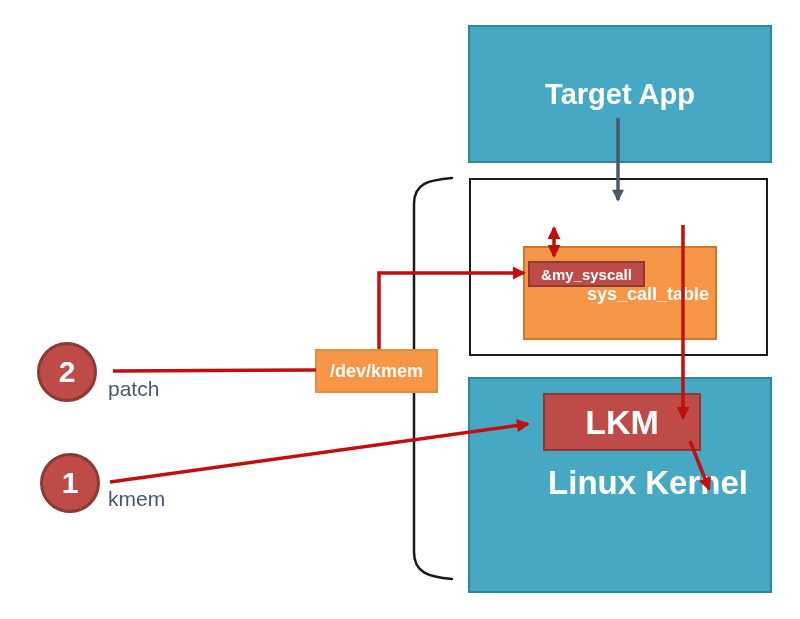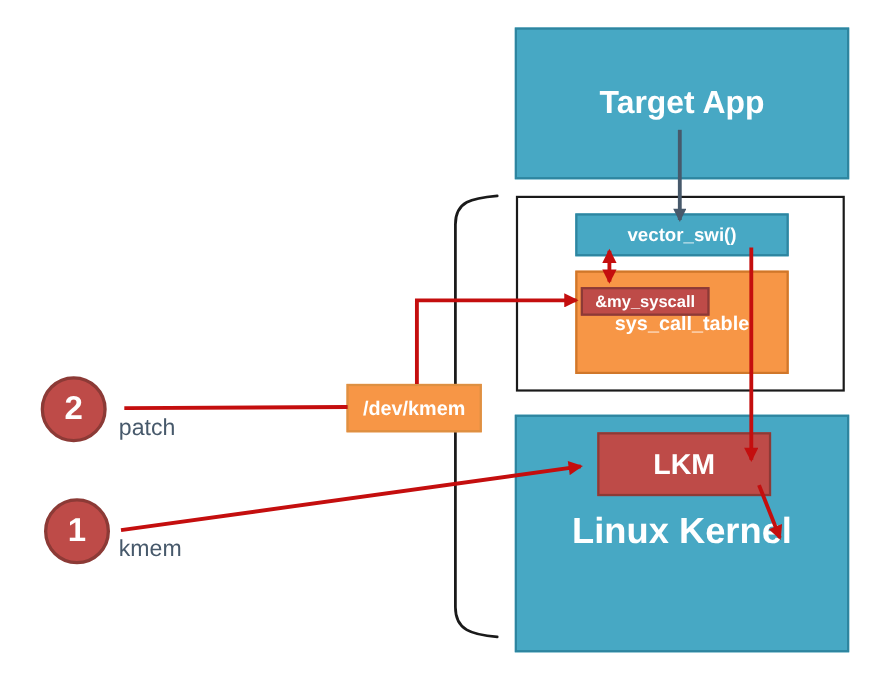--- a/index.html
+++ b/index.html
@@ -15,56 +15,53 @@
   .teal{background:var(--teal-fill,#47A8C4);border:2px solid var(--teal-border,#2E85A0);}
   .orange{background:var(--orange-fill,#F79646);}
   .red{background:var(--red-fill,#BE4B48);border:2px solid var(--red-border,#8C3A36);}
   .outline-box{position:absolute;box-sizing:border-box;background:#fff;border:2px solid var(--outline-black,#1A1A1A);}
   .badge{
     position:absolute;box-sizing:border-box;width:60px;height:60px;border-radius:50%;
     background:var(--red-fill,#BE4B48);border:3px solid var(--red-border,#8C3A36);
     color:#fff;font-weight:bold;font-size:30px;display:flex;align-items:center;justify-content:center;
   }
   .step-label{position:absolute;color:var(--slate,#47596B);font-size:21px;text-align:right;}
-  .float-label{position:absolute;color:#fff;font-weight:bold;text-align:center;}
+  .float-label{position:absolute;color:#fff;font-weight:bold;text-align:center;margin-left:28px;}
 </style>
 </head>
 <body>
 
 <div class="stage">
 
   <svg class="layer" width="800" height="619" viewBox="0 0 800 619">
     <path d="M452 178 C429 180 414 183 414 204 L414 552 C414 573 429 577 452 579" fill="none" stroke-width="2.5" stroke-linecap="round" style="stroke:var(--outline-black,#1A1A1A)"></path>
   </svg>
 
   <div class="box teal" style="left:468px;top:25px;width:304px;height:138px;font-size:29px">
     <span>Target App</span>
   </div>
 
   <div class="outline-box" style="left:469px;top:178px;width:299px;height:178px"></div>
 
-  <div class="box teal" style="left:523px;top:194px;width:194px;height:39px;font-size:17px">
-    <span>vector_swi()</span>
-  </div>
 
   <div class="box orange" style="left:523px;top:246px;width:194px;height:94px;border:2px solid var(--orange-border-dark,#D0772A)"></div>
   <div class="float-label" style="left:523px;top:284px;width:194px;font-size:18px">sys_call_table</div>
 
   <div class="box red" style="left:528px;top:261px;width:117px;height:26px;font-size:15px">
     <span>&amp;my_syscall</span>
   </div>
 
   <div class="box orange" style="left:315px;top:349px;width:123px;height:44px;font-size:18px;border:2px solid var(--orange-border-light,#DE9042)">
     <span>/dev/kmem</span>
   </div>
 
   <div class="box teal" style="left:468px;top:377px;width:304px;height:216px"></div>
   <div class="float-label" style="left:468px;top:464px;width:304px;font-size:33px">Linux Kernel</div>
 
-  <div class="box red" style="left:543px;top:393px;width:158px;height:58px;font-size:26px">
+  <div class="box red" style="left:543px;top:393px;width:158px;height:58px;font-size:34px">
     <span>LKM</span>
   </div>
 
   <div class="badge" style="left:37px;top:342px">
     <span>2</span>
   </div>
   <div class="step-label" style="left:108px;top:377px">patch</div>
 
   <div class="badge" style="left:40px;top:453px">
     <span>1</span>

